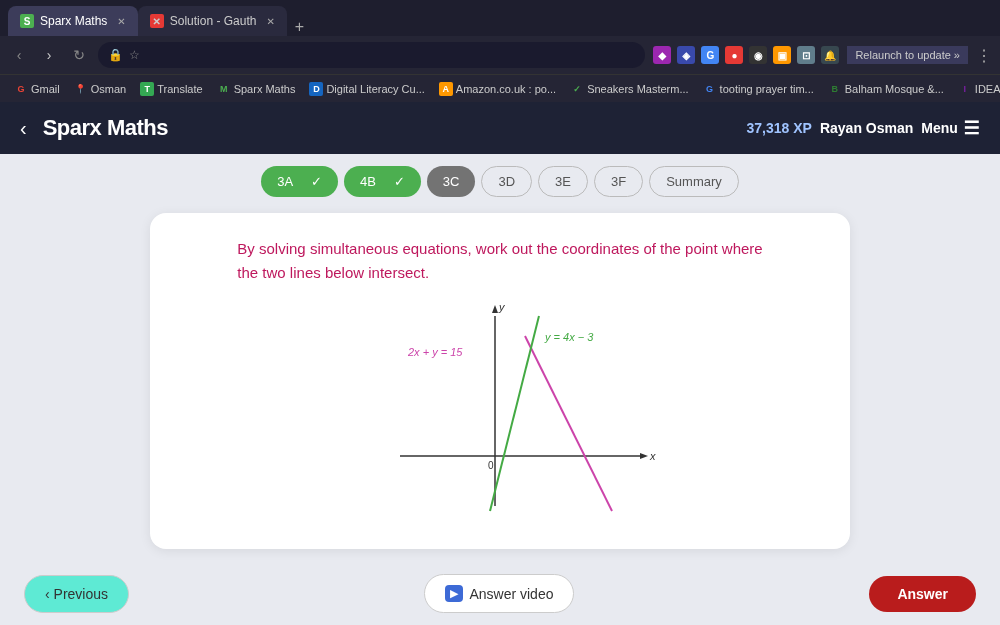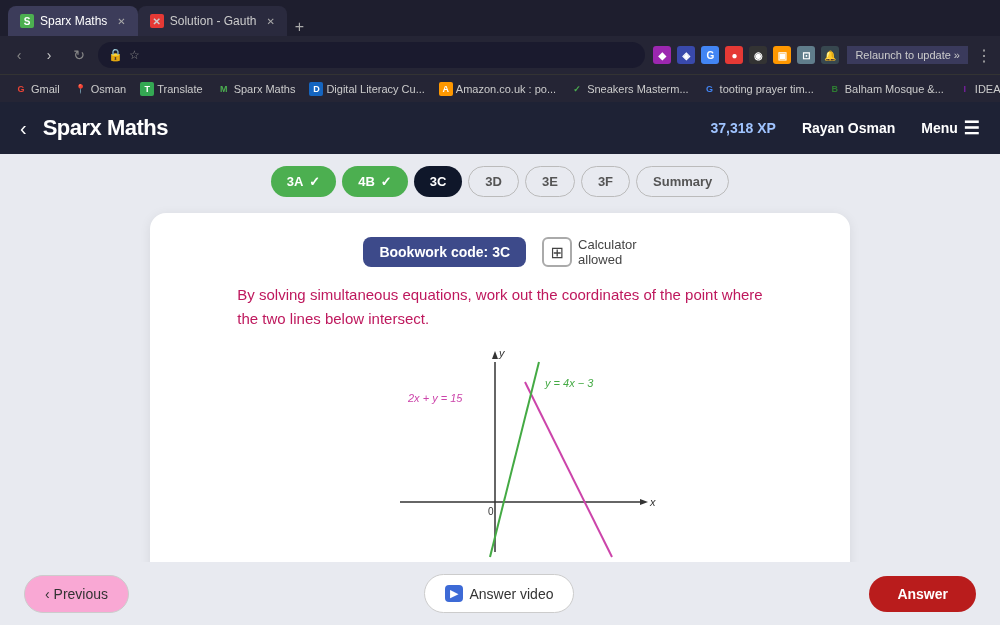--- a/index.html
+++ b/index.html
@@ -182,21 +182,21 @@
     .sparx-logo {
       color: white;
       font-size: 22px;
       font-weight: 700;
       letter-spacing: -0.5px;
     }
     .header-right {
       margin-left: auto;
       display: flex;
       align-items: center;
-      gap: 26px;
+      gap: 8px;
     }
     .xp-display {
       color: #a0c4ff;
       font-size: 14px;
       font-weight: 600;
     }
     .user-name {
       color: white;
       font-size: 14px;
       font-weight: bold;
@@ -217,32 +217,32 @@
       background: #e8eaf0;
       padding: 12px 0 0 0;
       display: flex;
       justify-content: center;
       gap: 6px;
     }
     .task-tab {
       padding: 7px 16px;
       border-radius: 20px;
       font-size: 13px;
-      font-weight: 700;
-      cursor: pointer;
-      display: flex;
-      align-items: center;
-      gap: 6px;
+      font-weight: 400;
+      cursor: pointer;
+      display: flex;
+      align-items: center;
+      gap: 18px;
     }
     .task-tab.completed {
       background: #4caf50;
       color: white;
     }
     .task-tab.active {
-      background: #0f172a;
+      background: #737373;
       color: white;
     }
     .task-tab.inactive {
       background: transparent;
       color: #555;
       border: 1.5px solid #bbb;
     }
     .task-tab.summary {
       background: transparent;
       color: #555;
@@ -330,21 +330,21 @@
     
     .bottom-nav {
       background: #e8eaf0;
       padding: 12px 24px;
       display: flex;
       align-items: center;
       justify-content: space-between;
     }
 
     .prev-btn {
-      background: #f9a8d4;
+      background: #5eead4;
       border: 1.5px solid #ccc;
       border-radius: 24px;
       padding: 10px 20px;
       font-size: 14px;
       cursor: pointer;
       display: flex;
       align-items: center;
       gap: 6px;
       color: #333;
     }
@@ -502,30 +502,20 @@
     <span>3F</span>
   </div>
   <div class="task-tab summary">
     <span>Summary</span>
   </div>
 </div>
 
 <div class="main-content">
   <div class="question-card">
 
-    <div class="bookwork-row">
-      <div class="bookwork-badge">Bookwork code: 3C</div>
-      <div class="calculator-box">
-        <div class="calc-icon">⊞</div>
-        <div>
-          <div>Calculator</div>
-          <div>allowed</div>
-        </div>
-      </div>
-    </div>
 
     <p class="question-text">
       <span>By solving simultaneous equations, work out the coordinates of the point where</span><br>
       <span>the two lines below intersect.</span>
     </p>
 
     <div class="graph-container">
       <div class="graph-svg-wrapper">
         <svg width="320" height="220" viewBox="0 0 320 220">
 

